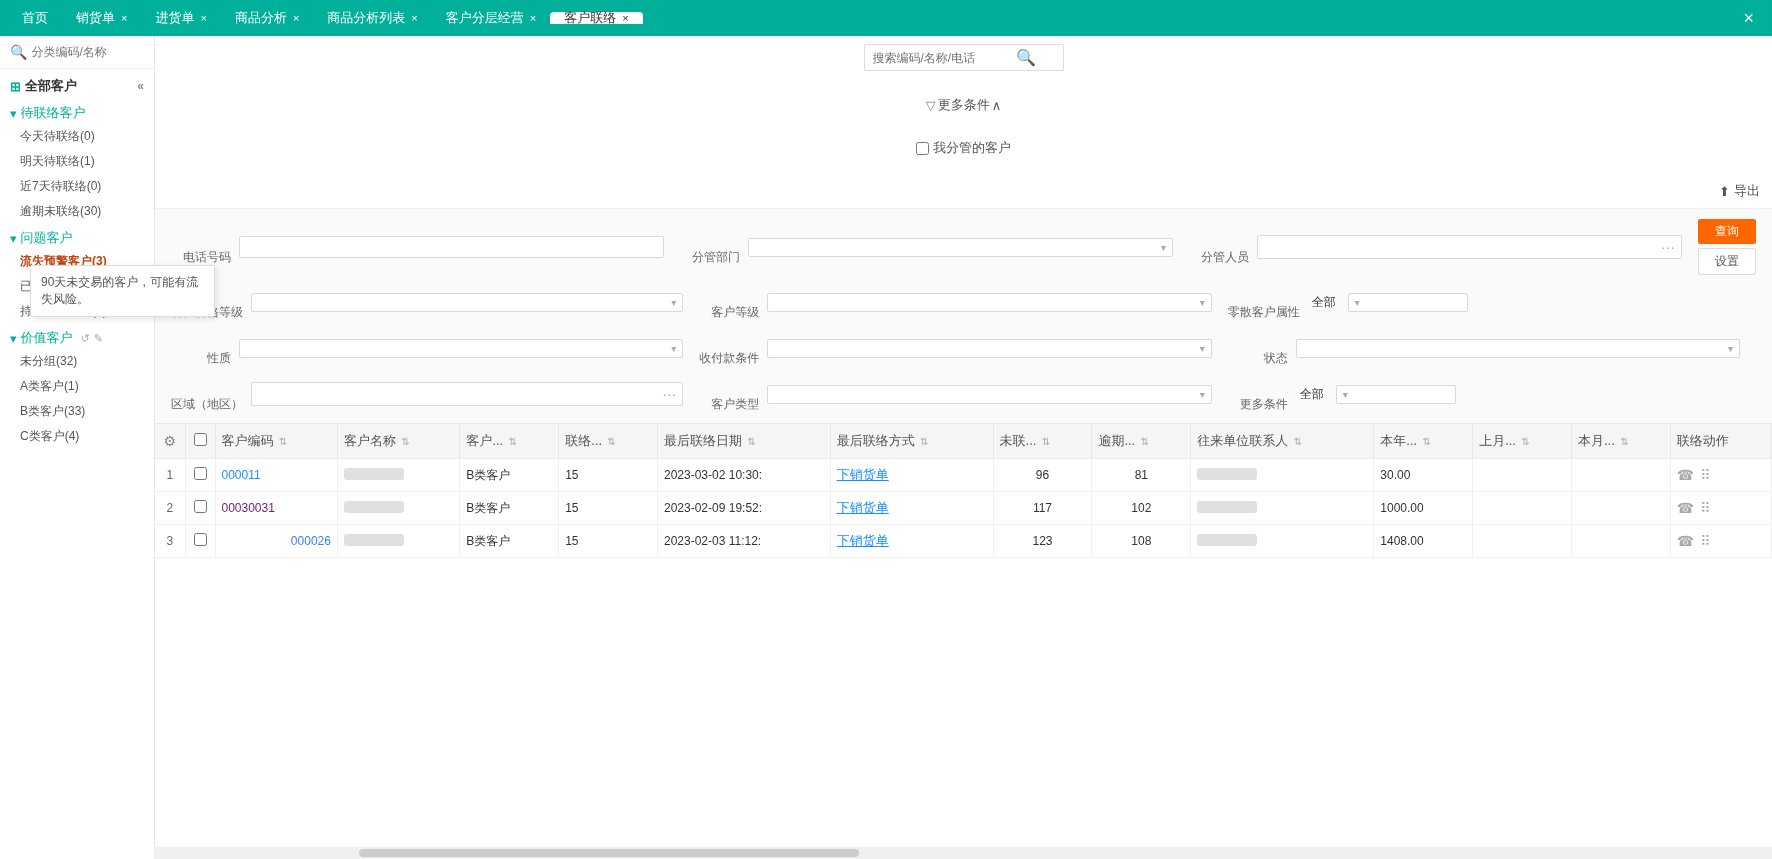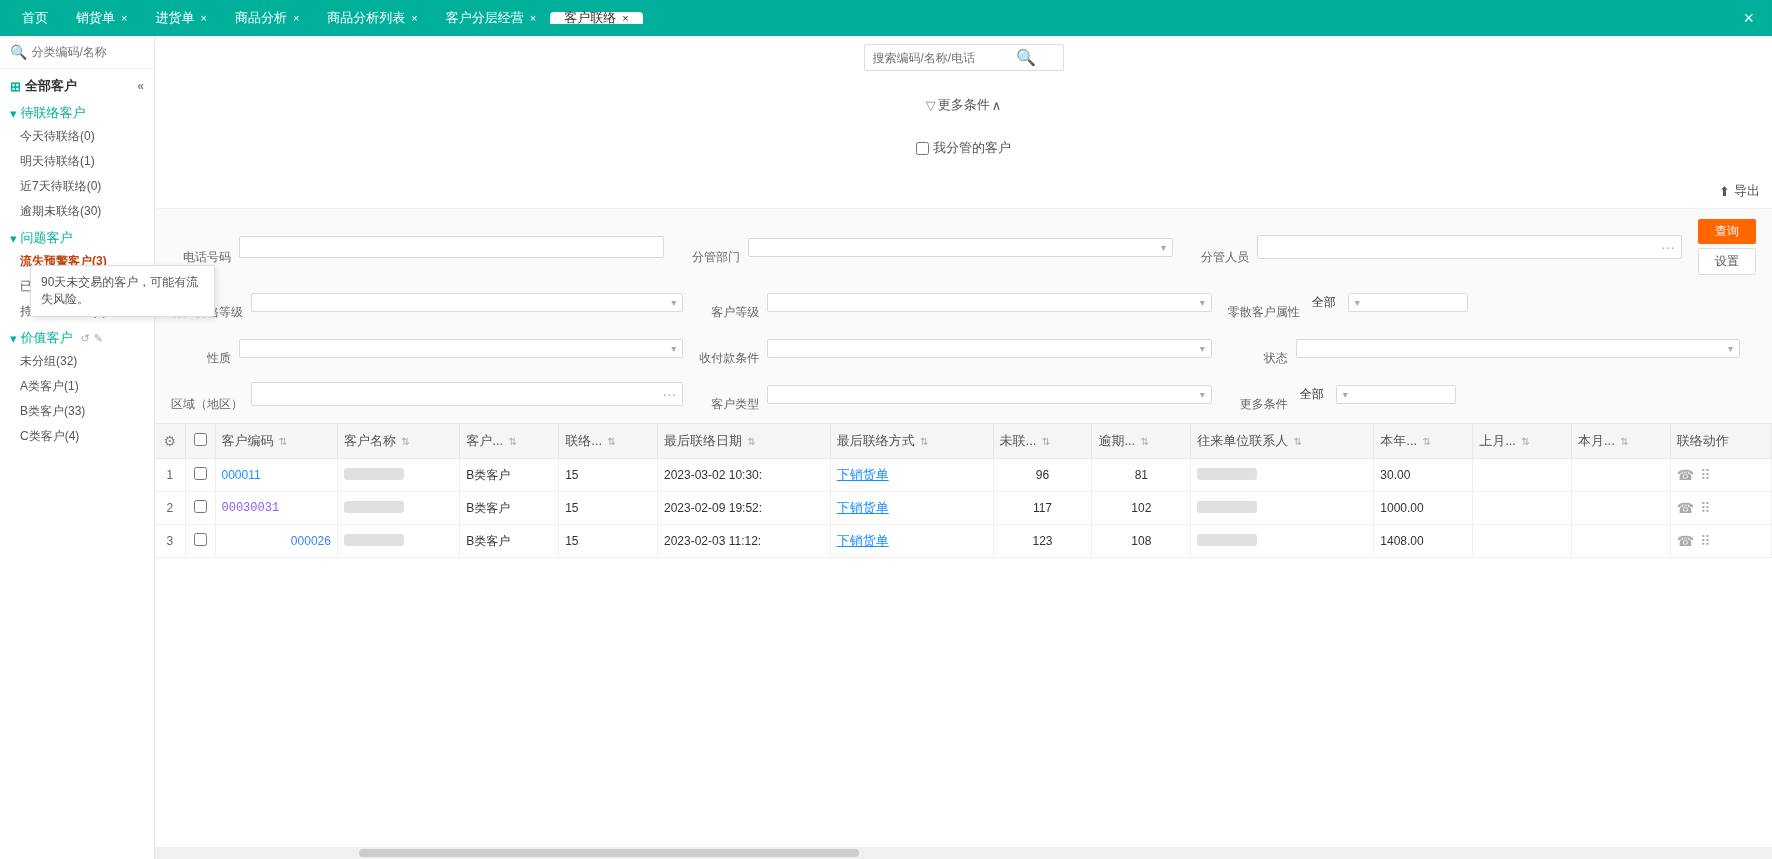--- a/index.html
+++ b/index.html
@@ -483,21 +483,21 @@
                 <span class="action-icon">⠿</span>
               </div>
             </td>
           </tr>
 
           <tr>
             <td class="num-col row-num">2</td>
             <td class="num-col">
               <input type="checkbox" class="checkbox" style="">
             </td>
-            <td style="color:#8b5cf6; cursor:pointer;font-family:Liberation Mono, monospace;">00030031</td>
+            <td style="color:#701a75; cursor:pointer;">00030031</td>
             <td><span class="blurred"></span></td>
             <td>B类客户</td>
             <td>15</td>
             <td>2023-02-09 19:52:</td>
             <td>
               <span class="link-text">下销货单</span>
             </td>
             <td class="num-col">117</td>
             <td class="num-col">102</td>
             <td><span class="blurred"></span></td>

